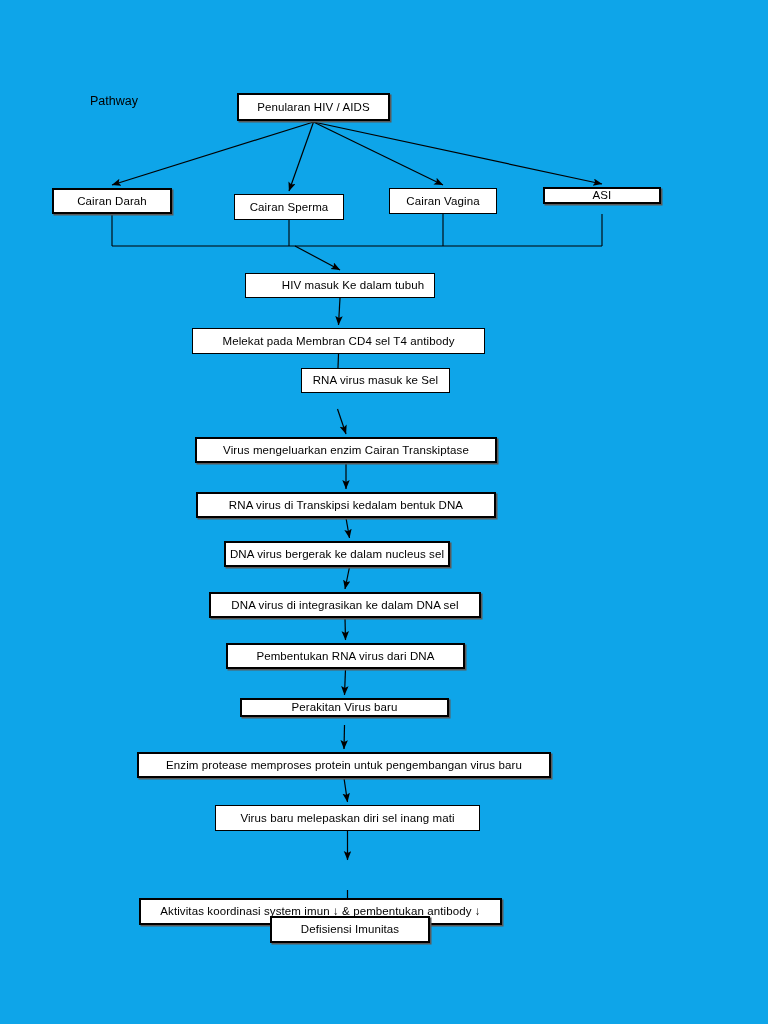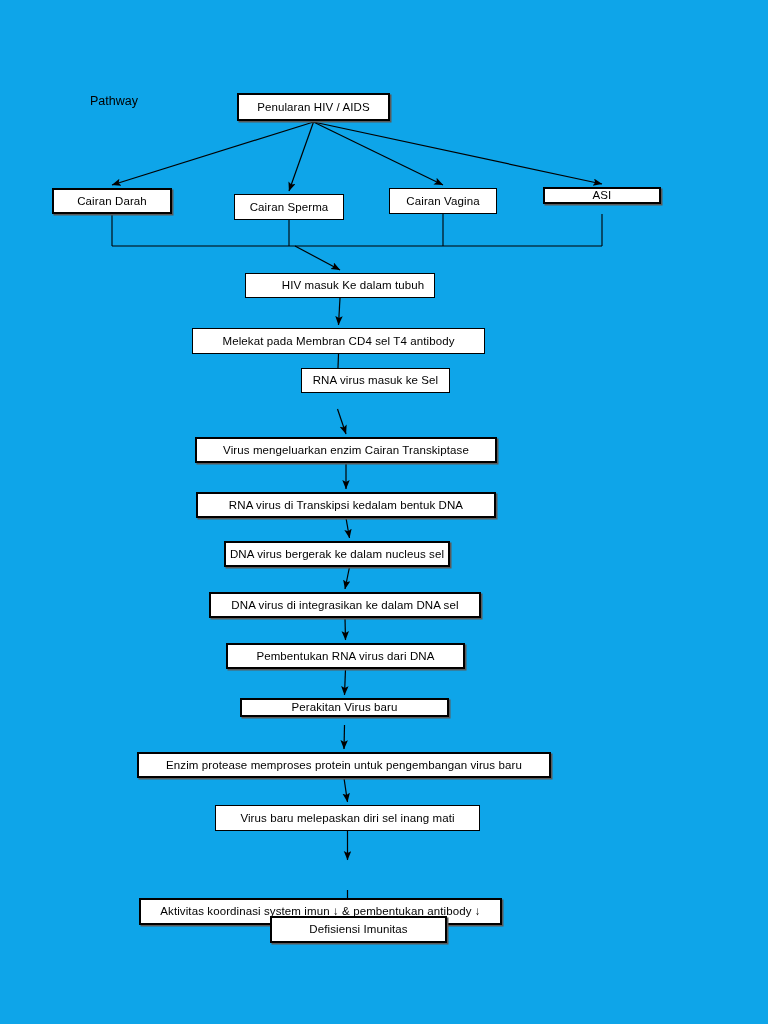--- a/index.html
+++ b/index.html
@@ -109,16 +109,16 @@
       <div class="node light" style="left: 263px; top: 368px; width: 149px; height: 25px; margin-left: 38px;">RNA virus masuk ke Sel</div>
       <div class="node heavy" style="left: 195px; top: 437px; width: 302px; height: 26px;">Virus mengeluarkan enzim Cairan Transkiptase</div>
       <div class="node heavy" style="left: 196px; top: 492px; width: 300px; height: 26px;">RNA virus di Transkipsi kedalam bentuk DNA</div>
       <div class="node heavy" style="left: 224px; top: 541px; width: 226px; height: 26px;">DNA virus bergerak ke dalam nucleus sel</div>
       <div class="node heavy" style="left: 209px; top: 592px; width: 272px; height: 26px;">DNA virus di integrasikan ke dalam DNA sel</div>
       <div class="node heavy" style="left: 226px; top: 643px; width: 239px; height: 26px;">Pembentukan RNA virus dari DNA</div>
       <div class="node heavy" style="left: 240px; top: 698px; width: 209px; height: 19px;">Perakitan Virus baru</div>
       <div class="node heavy" style="left: 137px; top: 752px; width: 414px; height: 26px;">Enzim protease memproses protein untuk pengembangan virus baru</div>
       <div class="node light" style="left: 215px; top: 805px; width: 265px; height: 26px; text-align: center;">Virus baru melepaskan diri sel inang mati</div>
       <div class="node heavy" style="left: 139px; top: 863px; width: 363px; height: 27px; margin-top: 35px;">Aktivitas koordinasi system imun ↓ &amp; pembentukan antibody ↓</div>
-      <div class="node heavy" style="left: 270px; top: 916px; width: 177px; height: 27px;">Defisiensi Imunitas</div>
+      <div class="node heavy" style="left: 270px; top: 916px; width: 160px; height: 27px;">Defisiensi Imunitas</div>
     </div>
 
 </div>
 
 </body></html>

